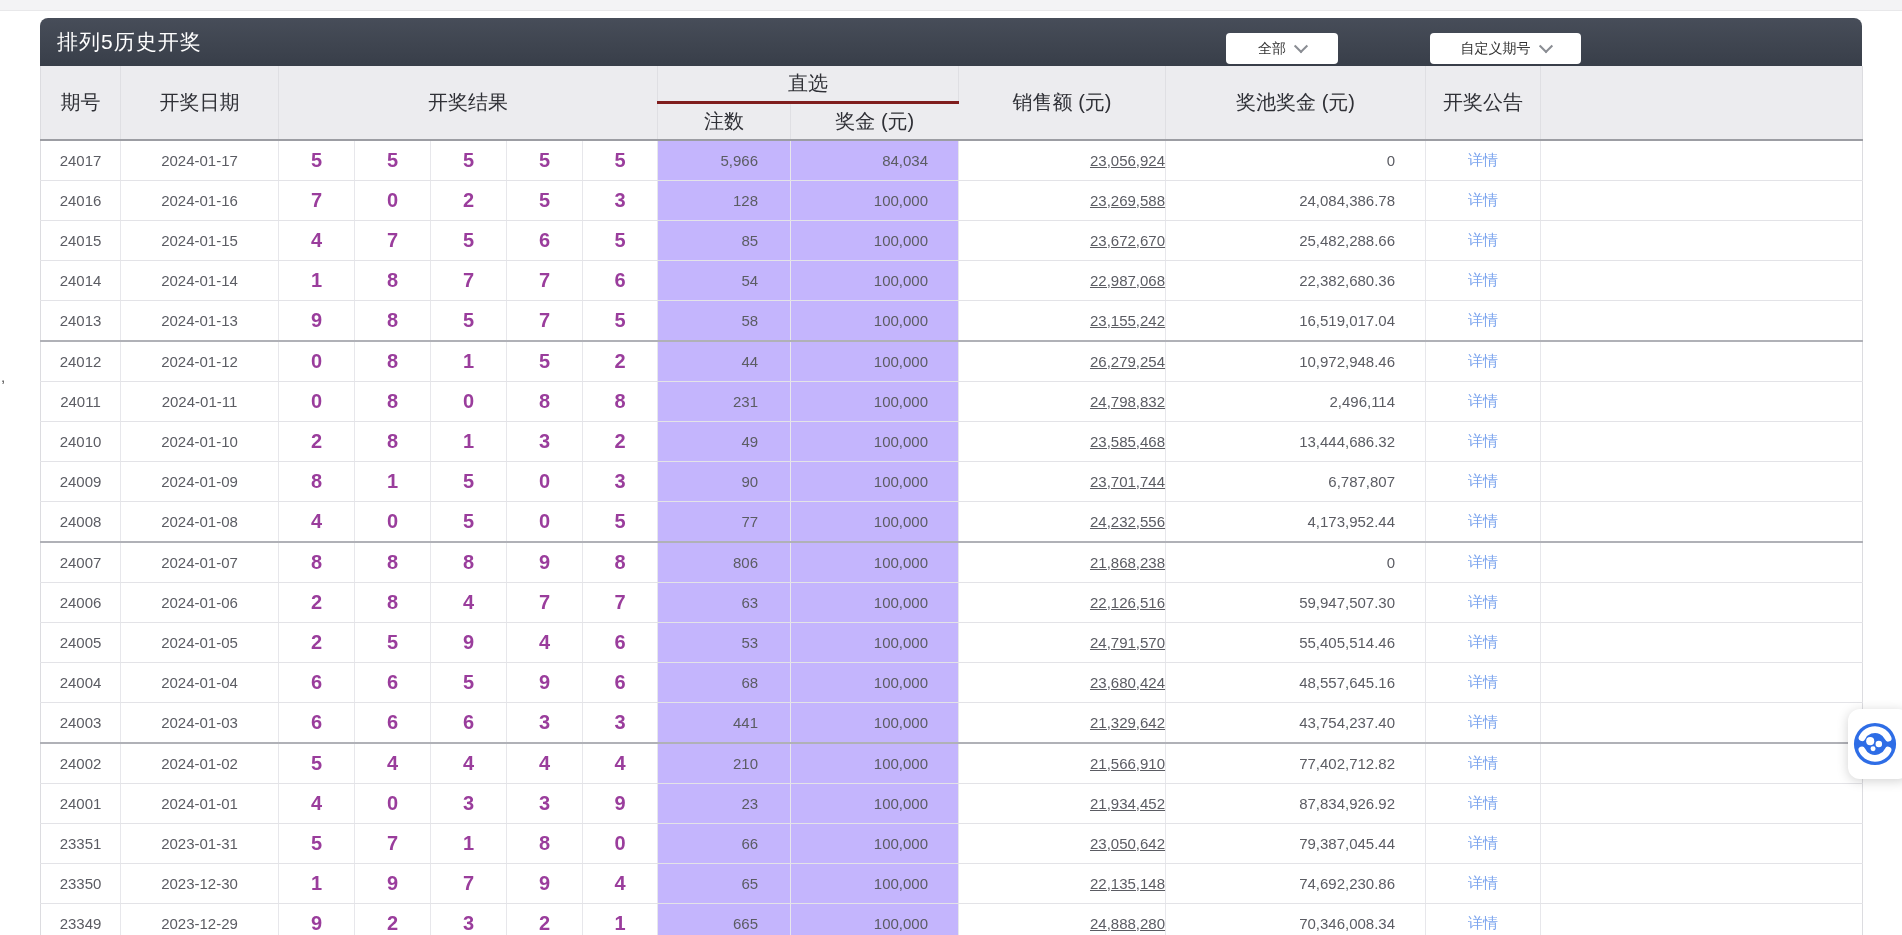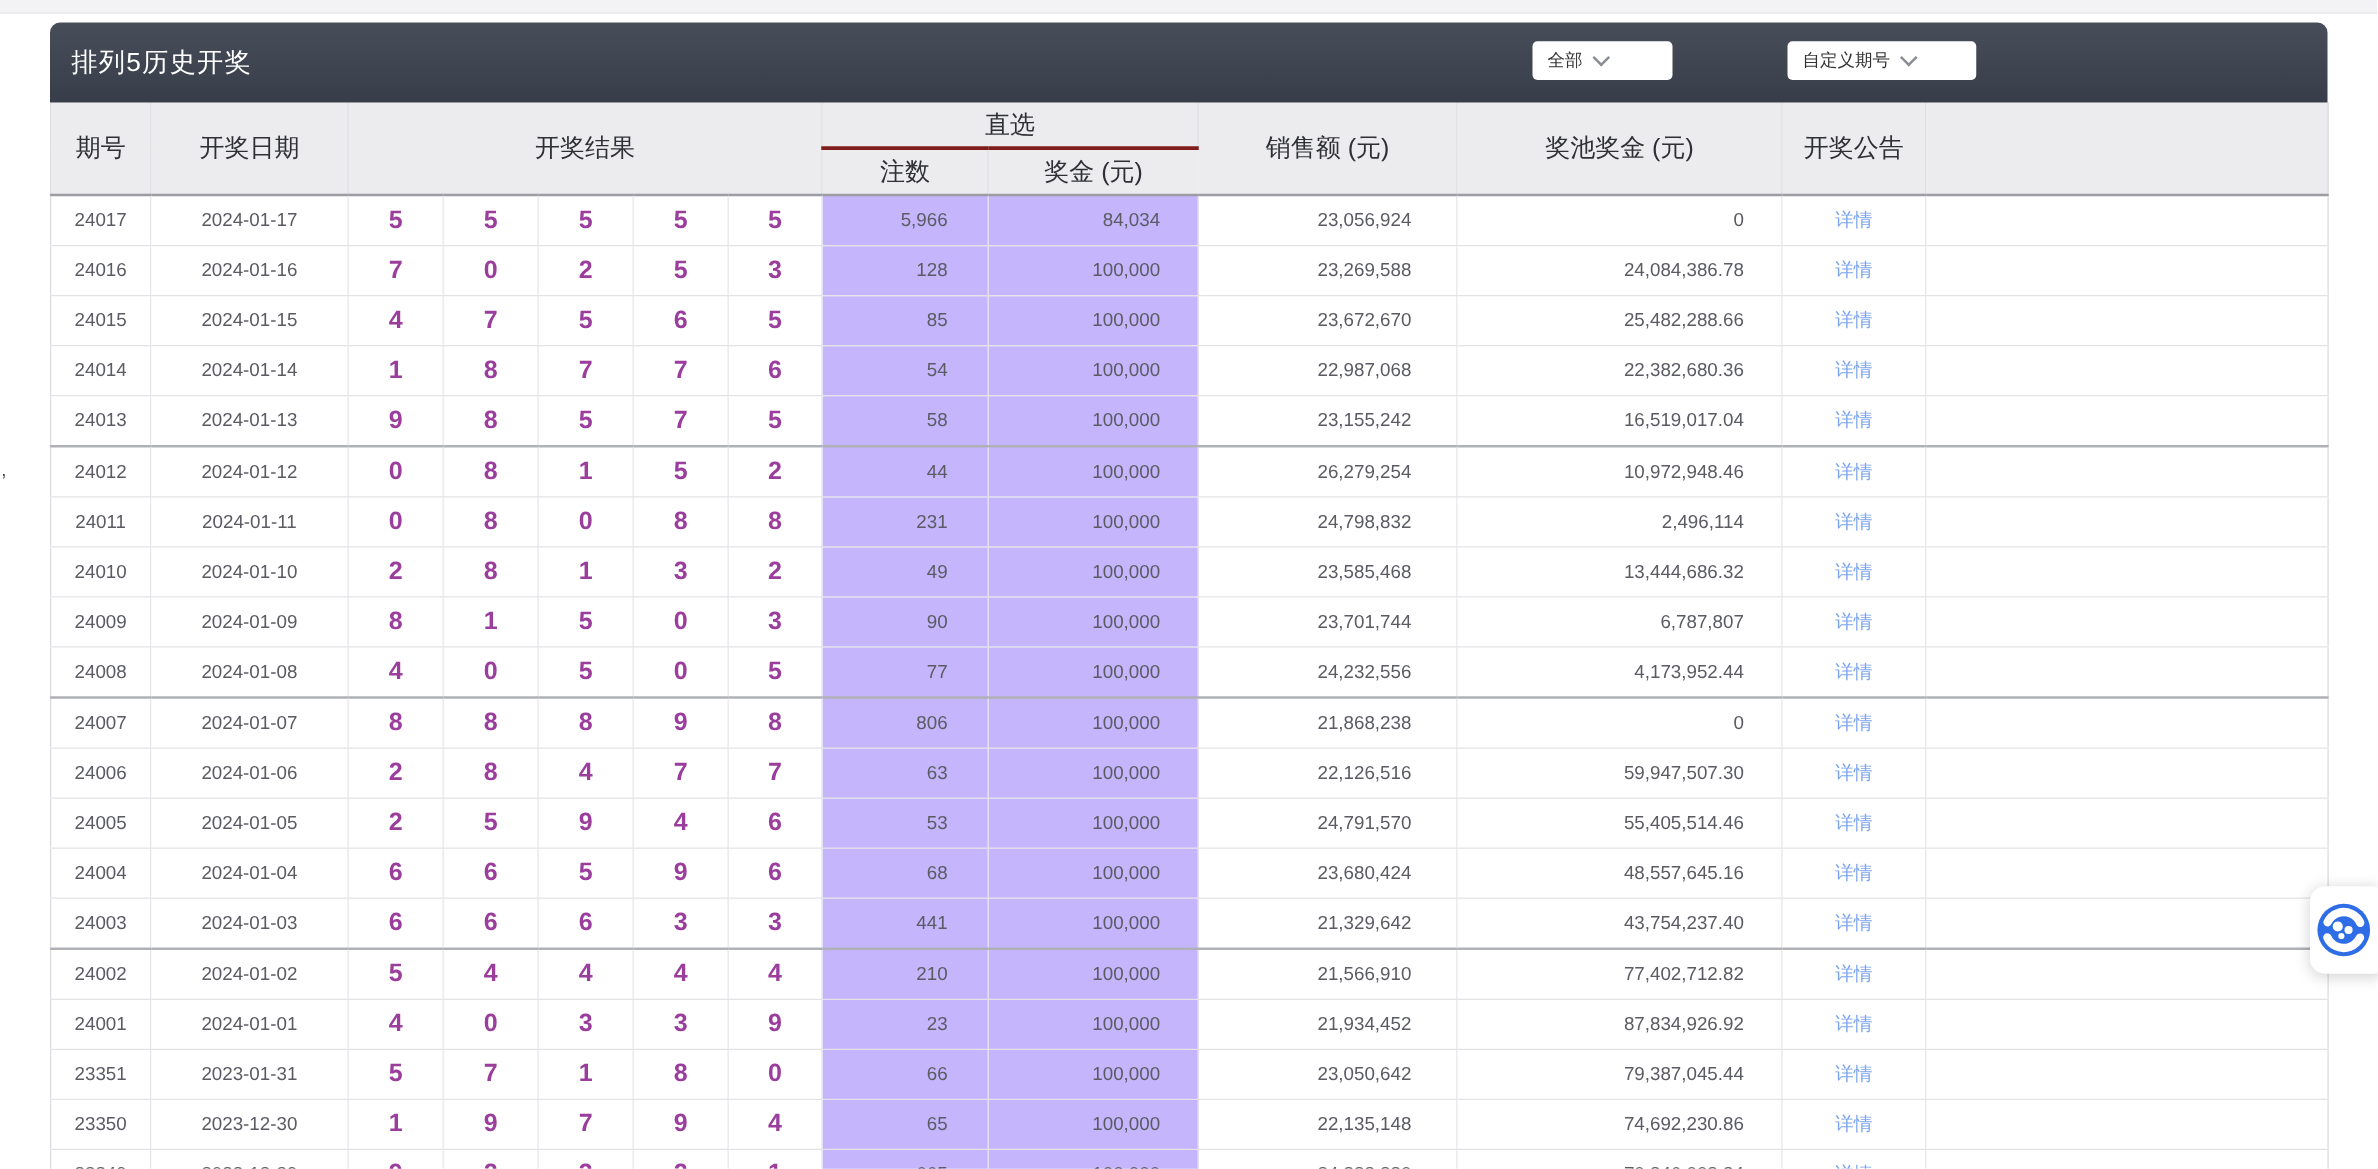--- a/index.html
+++ b/index.html
@@ -7,25 +7,25 @@
     width:1902px;height:935px;overflow:hidden;position:relative;
     background:#ffffff;font-family:"Liberation Sans","DejaVu Sans",sans-serif;
   }
   .top-strip{position:absolute;left:0;top:0;width:1902px;height:10px;
     background:#f3f3f5;border-bottom:1px solid #e8e8ea;}
   .stray{position:absolute;left:1px;top:368px;font-size:15px;color:#4a4a4a;}
 
   .card{position:absolute;left:40px;top:18px;width:1822px;}
 
   
-  .card-header{height:64px;background:linear-gradient(180deg,#474d59 0%,#3f4550 55%,#383e49 100%);
+  .card-header{height:48px;background:linear-gradient(180deg,#474d59 0%,#3f4550 55%,#383e49 100%);
     border-radius:8px 8px 0 0;position:relative;display:flex;align-items:center;}
   .card-title{color:#ffffff;font-size:21px;margin-left:17px;letter-spacing:1px;}
   .dropdown{position:absolute;top:15px;height:31px;background:#ffffff;border-radius:4px;
-    display:flex;align-items:center;justify-content:flex-start;padding:0 12px;
+    display:flex;align-items:center;justify-content:center;padding:0 12px;
     box-sizing:border-box;font-size:14px;color:#333333;cursor:pointer;}
   .dd-all{left:1186px;width:112px;}
   .dd-period{left:1390px;width:151px;}
   .chev{width:8px;height:8px;border-right:2px solid #8a8d93;border-bottom:2px solid #8a8d93;
     transform:rotate(45deg) translate(-2px,-2px);margin-left:10px;flex:0 0 auto;}
 
   
   table{border-collapse:collapse;table-layout:fixed;width:1822px;background:#fff;
     border:1px solid #dcdce0;border-top:none;}
   th{background:#ececef;font-weight:normal;font-size:20px;color:#2f3036;height:35px;
@@ -36,21 +36,21 @@
   td{height:39px;font-size:15px;color:#5b5c63;padding:0;background:#fff;
     border-right:1px solid #e7e7eb;border-bottom:1px solid #e3e3e7;}
   td:last-child{border-right:none;}
   tr.sep td{border-bottom:2px solid #b0b1b7;}
   td.center{text-align:center;}
   td.num{color:#9a3d9c;font-weight:bold;font-size:20px;text-align:center;}
   td.shade{background:#c4b5fd;}
   td.r{text-align:right;box-sizing:border-box;}
   td.bets{padding-right:32px;}
   td.prize{padding-right:30px;}
-  td.sales{padding-right:36px;}
+  td.sales{text-decoration:underline;}
   td.pool{padding-right:30px;}
   td.detail{text-align:center;}
   .detail-link{color:#7ba4ee;cursor:pointer;}
 
   
   .float-widget{position:absolute;left:1848px;top:709px;width:62px;height:70px;
     background:#ffffff;border-radius:12px;box-shadow:0 2px 12px rgba(0,0,0,.18);
     display:flex;align-items:center;cursor:pointer;}
   .float-widget svg{margin-left:4px;}
 </style>

